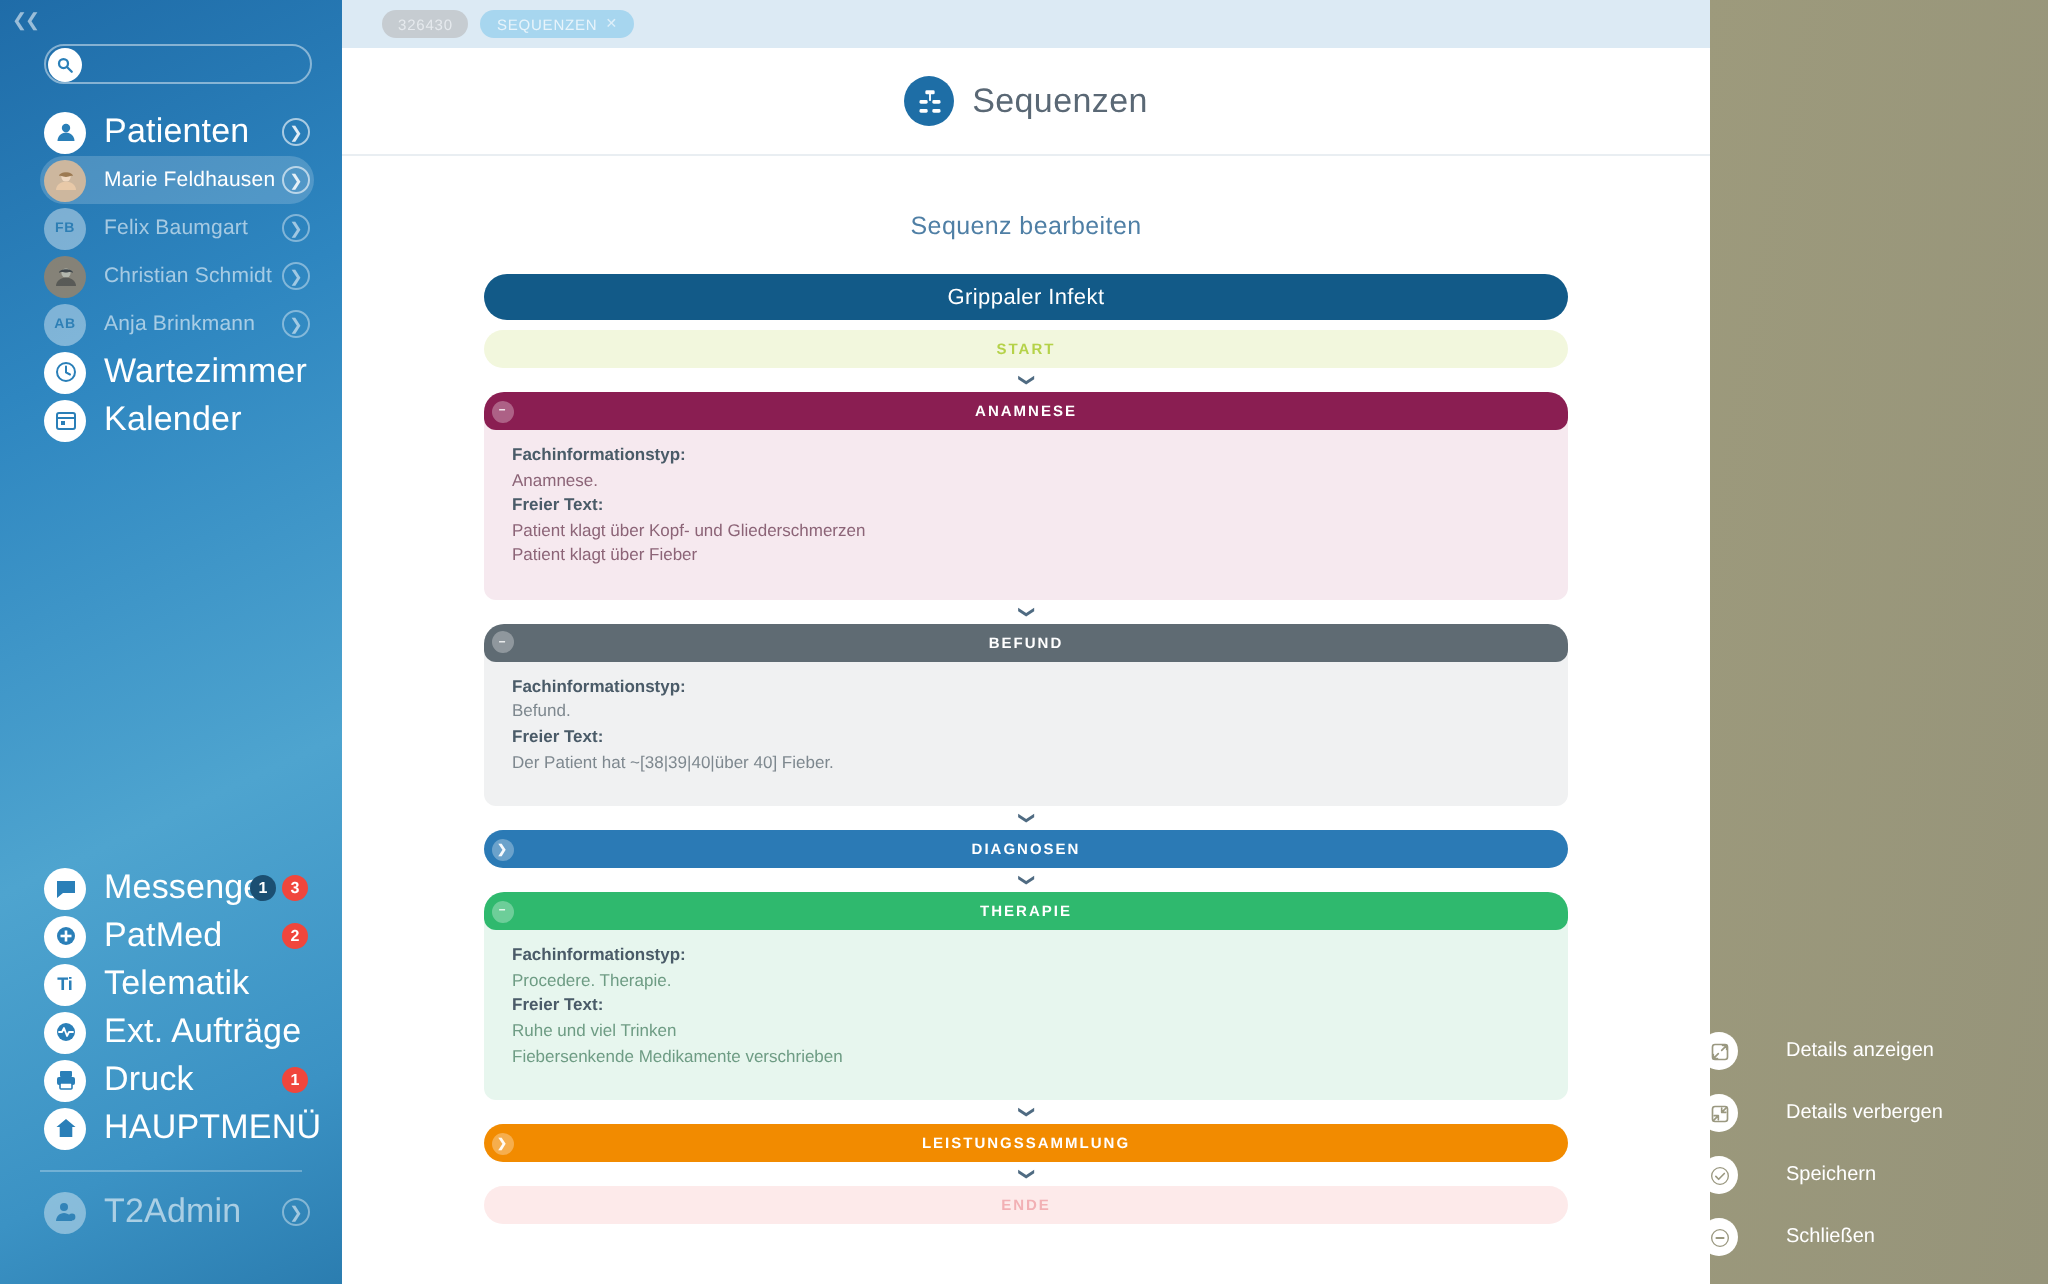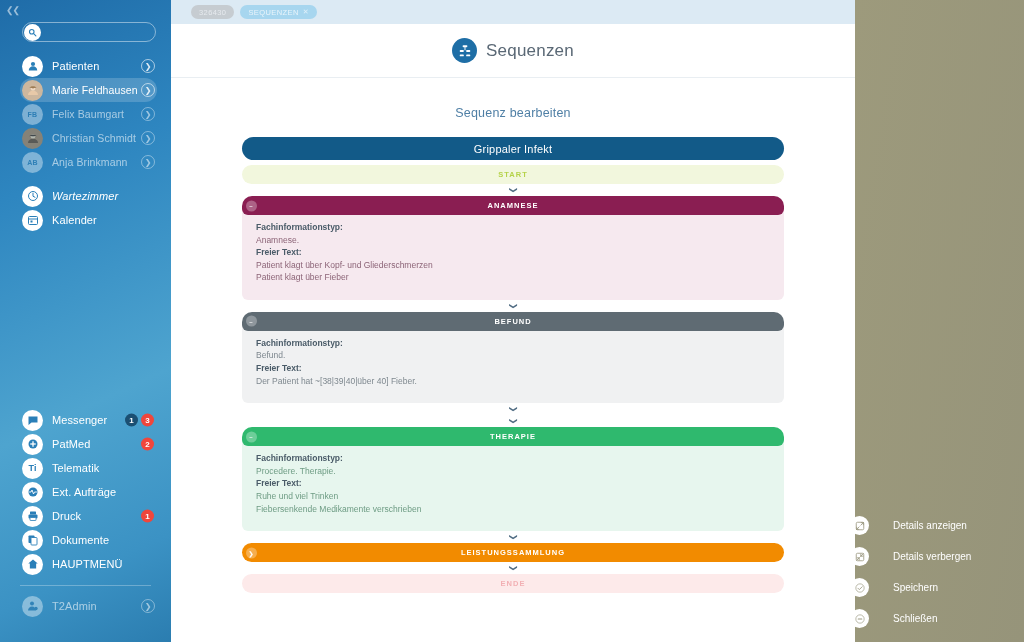--- a/index.html
+++ b/index.html
@@ -51,40 +51,40 @@
 
   .nav-list { position: absolute; left: 0; top: 54px; width: 171px; }
   .nav-row {
     position: relative;
     display: flex; align-items: center;
     height: 24px; margin: 0 14px 0 20px;
     padding-left: 2px;
     border-radius: 12px;
     cursor: pointer;
   }
-  .nav-row.spaced { margin-top: 10px; font-style: italic; }
+  .nav-row.spaced { margin-top: 0; }
   .nav-row.active { background: rgba(255,255,255,.18); }
   .nav-ico {
     width: 21px; height: 21px; border-radius: 50%;
     background: #ffffff;
     flex: 0 0 21px;
     display: flex; align-items: center; justify-content: center;
     color: #2a7fb8;
     overflow: hidden;
   }
   .nav-ico svg { width: 12px; height: 12px; display: block; }
   .nav-ico.photo { background: #cdb79e; }
   .nav-ico.photo2 { background: #a8845f; }
   .nav-ico.initials {
     background: rgba(255,255,255,.55);
     color: #2f7fb4; font-size: 7px; font-weight: bold; letter-spacing: .3px;
   }
   .nav-ico.dim { background: rgba(255,255,255,.55); }
   .nav-label {
-    margin-left: 9px; font-size: 11px; color: #ffffff;
+    margin-left: 9px; font-size: 17px; color: #ffffff;
     white-space: nowrap; letter-spacing: .1px;
   }
   .nav-label.sub { font-size: 10.5px; }
   .nav-row.muted .nav-label { color: rgba(255,255,255,.58); }
   .nav-row.muted .nav-ico { opacity: .72; }
   .chev {
     position: absolute; right: 2px; top: 50%; transform: translateY(-50%);
     width: 14px; height: 14px; border-radius: 50%;
     border: 1px solid rgba(255,255,255,.6);
     display: flex; align-items: center; justify-content: center;
@@ -347,29 +347,20 @@
             <svg viewBox="0 0 24 24" fill="currentColor">
               <rect x="6" y="3" width="12" height="6" rx="1"></rect>
               <rect x="3" y="9" width="18" height="8" rx="2"></rect>
               <rect x="6" y="15" width="12" height="6" rx="1" fill="#fff" stroke="#2a7fb8" stroke-width="1.6"></rect>
             </svg>
           </span>
           <span class="nav-label">Druck</span>
           <span class="badge-grp">
             <span class="badge red">1</span>
           </span>
-        </div>
-        <div class="nav-row">
-          <span class="nav-ico">
-            <svg viewBox="0 0 24 24" fill="currentColor">
-              <rect x="3" y="3" width="12" height="15" rx="1.6"></rect>
-              <rect x="8" y="7" width="12" height="15" rx="1.6" fill="#fff" stroke="#2a7fb8" stroke-width="1.8"></rect>
-            </svg>
-          </span>
-          <span class="nav-label">Dokumente</span>
         </div>
         <div class="nav-row">
           <span class="nav-ico">
             <svg viewBox="0 0 24 24" fill="currentColor">
               <path d="M12 3 2.5 11h3.2v10h12.6V11h3.2z"></path>
             </svg>
           </span>
           <span class="nav-label">HAUPTMENÜ</span>
         </div>
       </div>
@@ -437,20 +428,24 @@
         <span class="toggle">–</span>
         <span>BEFUND</span>
       </div>
       <div class="body befund">
         <div><b>Fachinformationstyp:</b></div>
         <div>Befund.</div>
         <div><b>Freier Text:</b></div>
         <div>Der Patient hat ~[38|39|40|über 40] Fieber.</div>
       </div>
       <div class="arrow" style="transform: rotate(90deg);">❯</div>
+      <div class="bar diagnosen" style="background: rgb(43, 122, 181);">
+        <span class="toggle">❯</span>
+        <span>DIAGNOSEN</span>
+      </div>
       <div class="arrow" style="transform: rotate(90deg);">❯</div>
       <div class="bar therapie" style="background: rgb(47, 185, 110); border-radius: 10px 10px 6px 6px;">
         <span class="toggle">–</span>
         <span>THERAPIE</span>
       </div>
       <div class="body therapie">
         <div><b>Fachinformationstyp:</b></div>
         <div>Procedere. Therapie.</div>
         <div><b>Freier Text:</b></div>
         <div>Ruhe und viel Trinken</div>

